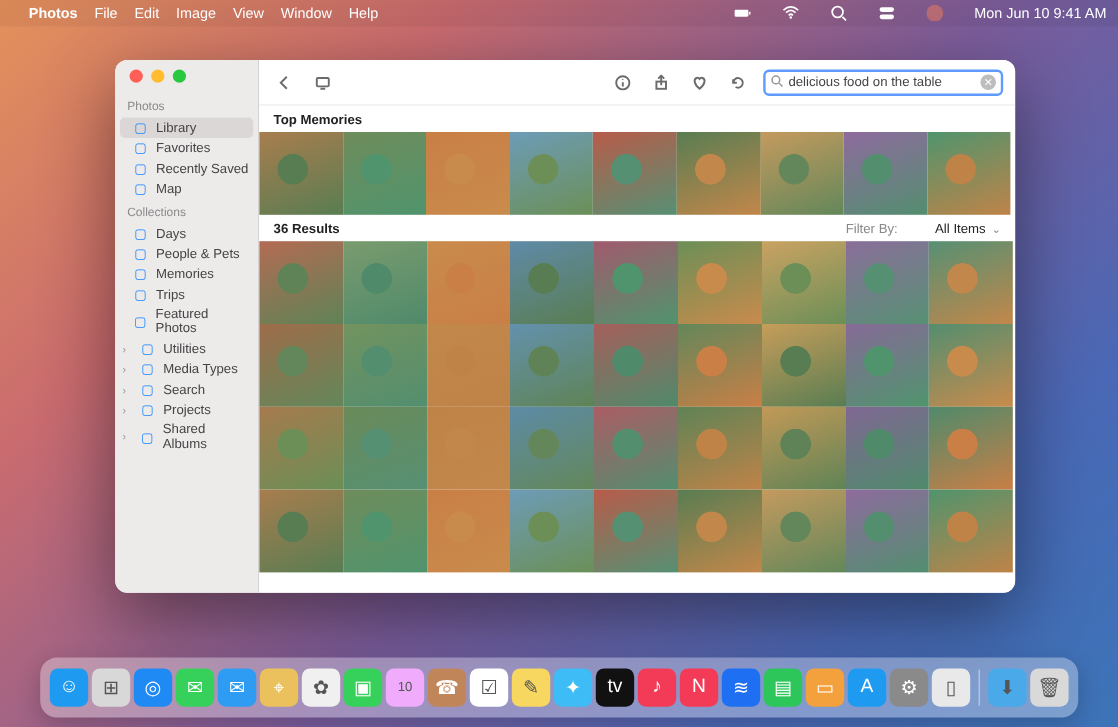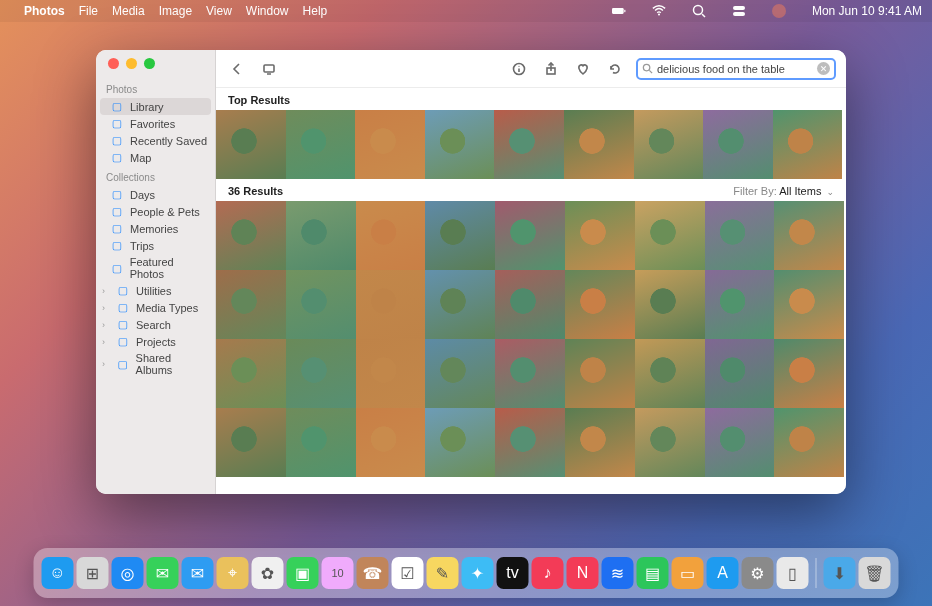--- a/index.html
+++ b/index.html
@@ -62,21 +62,21 @@
 
 
 .content { flex: 1; overflow: auto; }
 .heading-row { padding: 6px 12px 2px; }
 .heading-row h1 { font-size: 20px; font-weight: 700; color: #1c1c1c; }
 .subheading { font-size: 11px; color: #888; padding: 0 12px 6px; }
 .section-label { font-size: 11px; font-weight: 600; color: #222; padding: 6px 12px 4px; }
 .filter-row { display: flex; align-items: center; justify-content: space-between; padding: 6px 12px 4px; }
 .filter-row .count { font-size: 11px; font-weight: 600; color: #222; }
 .filter-row .filt { font-size: 11px; color: #888; }
-.filter-row .filt .val { color: #222; }
+.filter-row .filt .val { color: #222; margin-left: 28px; }
 .filter-row .filt .chev { color: #888; font-size: 9px; margin-left: 2px; }
 
 .grid-thumbs { display: flex; flex-wrap: wrap; padding: 0 0 0 0; }
 .thumb { width: 69.8px; height: 69px; }
 .top-results .thumb { width: 69.6px; height: 69px; }
 
 
 .dock {
   position: absolute; left: 50%; transform: translateX(-50%); bottom: 8px;
   height: 50px; padding: 4px 8px;
@@ -88,21 +88,21 @@
 .dock .sep { width: 1px; height: 30px; background: rgba(255,255,255,0.5); margin: 0 4px; }
 </style>
 </head>
 <body>
 
 <div class="menubar">
   <div class="menu-left">
     <span class="apple"></span>
     <span class="bold">Photos</span>
     <span>File</span>
-    <span>Media</span>
+    <span>Edit</span>
     <span>Image</span>
     <span>View</span>
     <span>Window</span>
     <span>Help</span>
   </div>
   <div class="menu-right">
     <span class="icon">
         <svg viewBox="0 0 24 12">
           <rect x="0" y="1" width="20" height="10" rx="2" fill="#fff"></rect>
           <rect x="21" y="4" width="2" height="4" fill="#fff"></rect>
@@ -254,21 +254,21 @@
               <circle cx="5" cy="5" r="3.5" stroke="#9a9a9a" stroke-width="1.4" fill="none"></circle>
               <line x1="8" y1="8" x2="11" y2="11" stroke="#9a9a9a" stroke-width="1.4"></line>
             </svg></span>
         <input type="text" value="delicious food on the table" style="">
         <span class="clear">✕</span>
       </div>
     </div>
 
     <div class="content">
 
-      <div class="section-label">Top Results</div>
+      <div class="section-label">Top Memories</div>
       <div class="grid-thumbs top-results" id="top-results-grid">
           <div class="thumb" style="background: radial-gradient(circle at 40% 45%, rgb(89, 125, 82) 0%, rgb(89, 125, 82) 22%, transparent 23%), linear-gradient(160deg, rgb(168, 125, 78) 0%, rgb(89, 125, 82) 100%);"></div>
           <div class="thumb" style="background: radial-gradient(circle at 40% 45%, rgb(80, 148, 109) 0%, rgb(80, 148, 109) 22%, transparent 23%), linear-gradient(160deg, rgb(111, 140, 91) 0%, rgb(80, 148, 109) 100%);"></div>
           <div class="thumb" style="background: radial-gradient(circle at 40% 45%, rgb(201, 139, 76) 0%, rgb(201, 139, 76) 22%, transparent 23%), linear-gradient(160deg, rgb(201, 127, 70) 0%, rgb(201, 139, 76) 100%);"></div>
           <div class="thumb" style="background: radial-gradient(circle at 40% 45%, rgb(107, 143, 87) 0%, rgb(107, 143, 87) 22%, transparent 23%), linear-gradient(160deg, rgb(109, 156, 183) 0%, rgb(107, 143, 87) 100%);"></div>
           <div class="thumb" style="background: radial-gradient(circle at 40% 45%, rgb(86, 144, 115) 0%, rgb(86, 144, 115) 22%, transparent 23%), linear-gradient(160deg, rgb(184, 92, 74) 0%, rgb(86, 144, 115) 100%);"></div>
           <div class="thumb" style="background: radial-gradient(circle at 40% 45%, rgb(194, 135, 74) 0%, rgb(194, 135, 74) 22%, transparent 23%), linear-gradient(160deg, rgb(89, 125, 82) 0%, rgb(194, 135, 74) 100%);"></div>
           <div class="thumb" style="background: radial-gradient(circle at 40% 45%, rgb(99, 135, 90) 0%, rgb(99, 135, 90) 22%, transparent 23%), linear-gradient(160deg, rgb(196, 154, 94) 0%, rgb(99, 135, 90) 100%);"></div>
           <div class="thumb" style="background: radial-gradient(circle at 40% 45%, rgb(83, 142, 111) 0%, rgb(83, 142, 111) 22%, transparent 23%), linear-gradient(160deg, rgb(142, 107, 158) 0%, rgb(83, 142, 111) 100%);"></div>
           <div class="thumb" style="background: radial-gradient(circle at 40% 45%, rgb(191, 131, 72) 0%, rgb(191, 131, 72) 22%, transparent 23%), linear-gradient(160deg, rgb(80, 148, 109) 0%, rgb(191, 131, 72) 100%);"></div>

